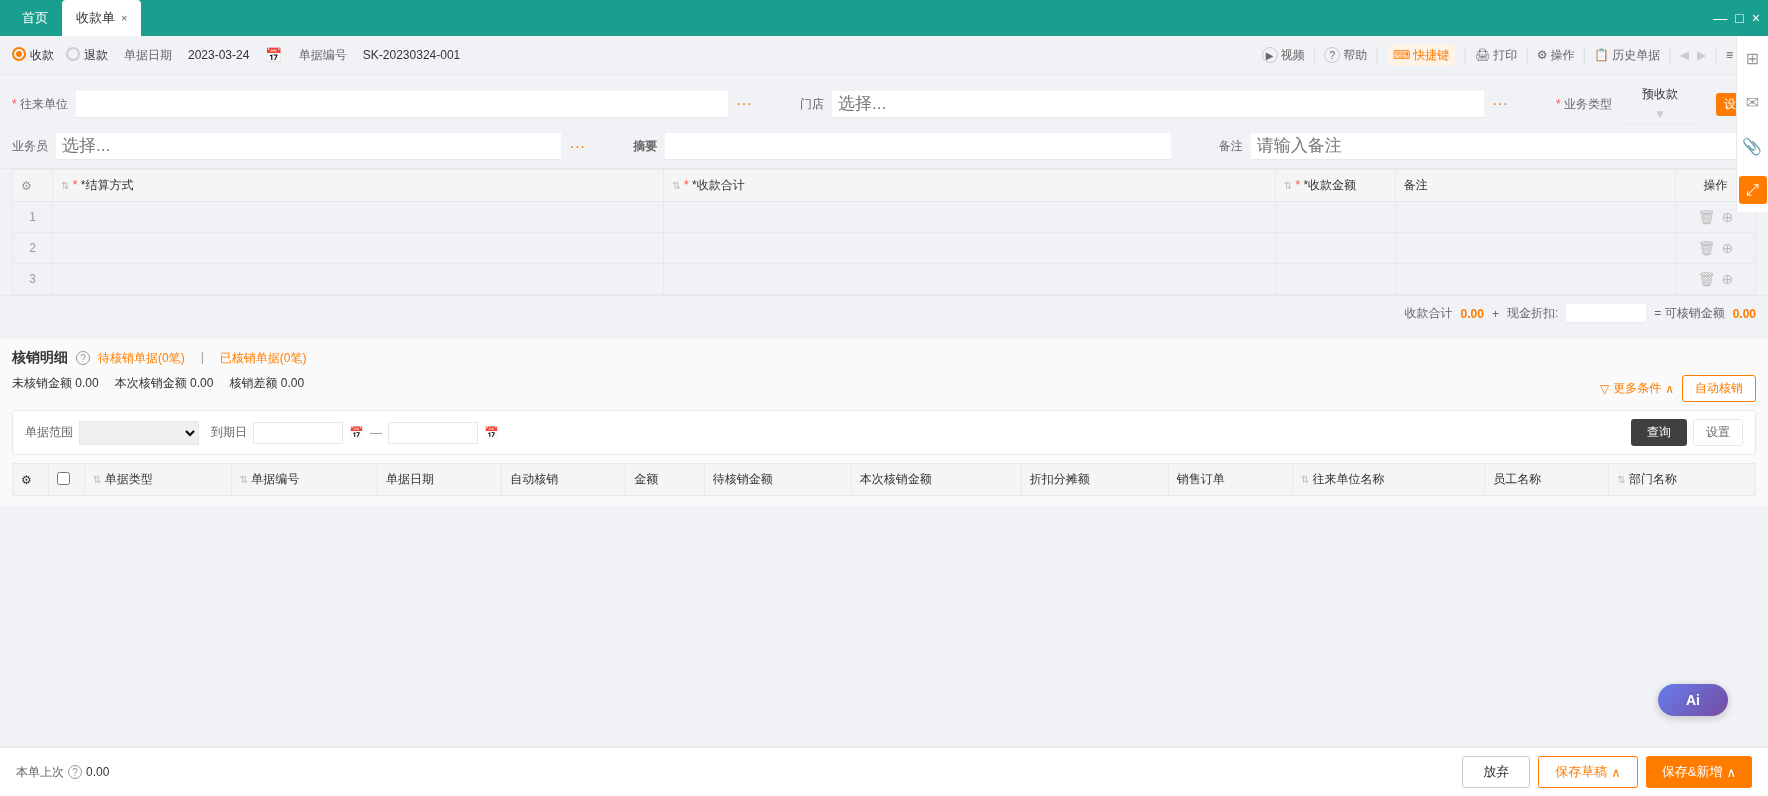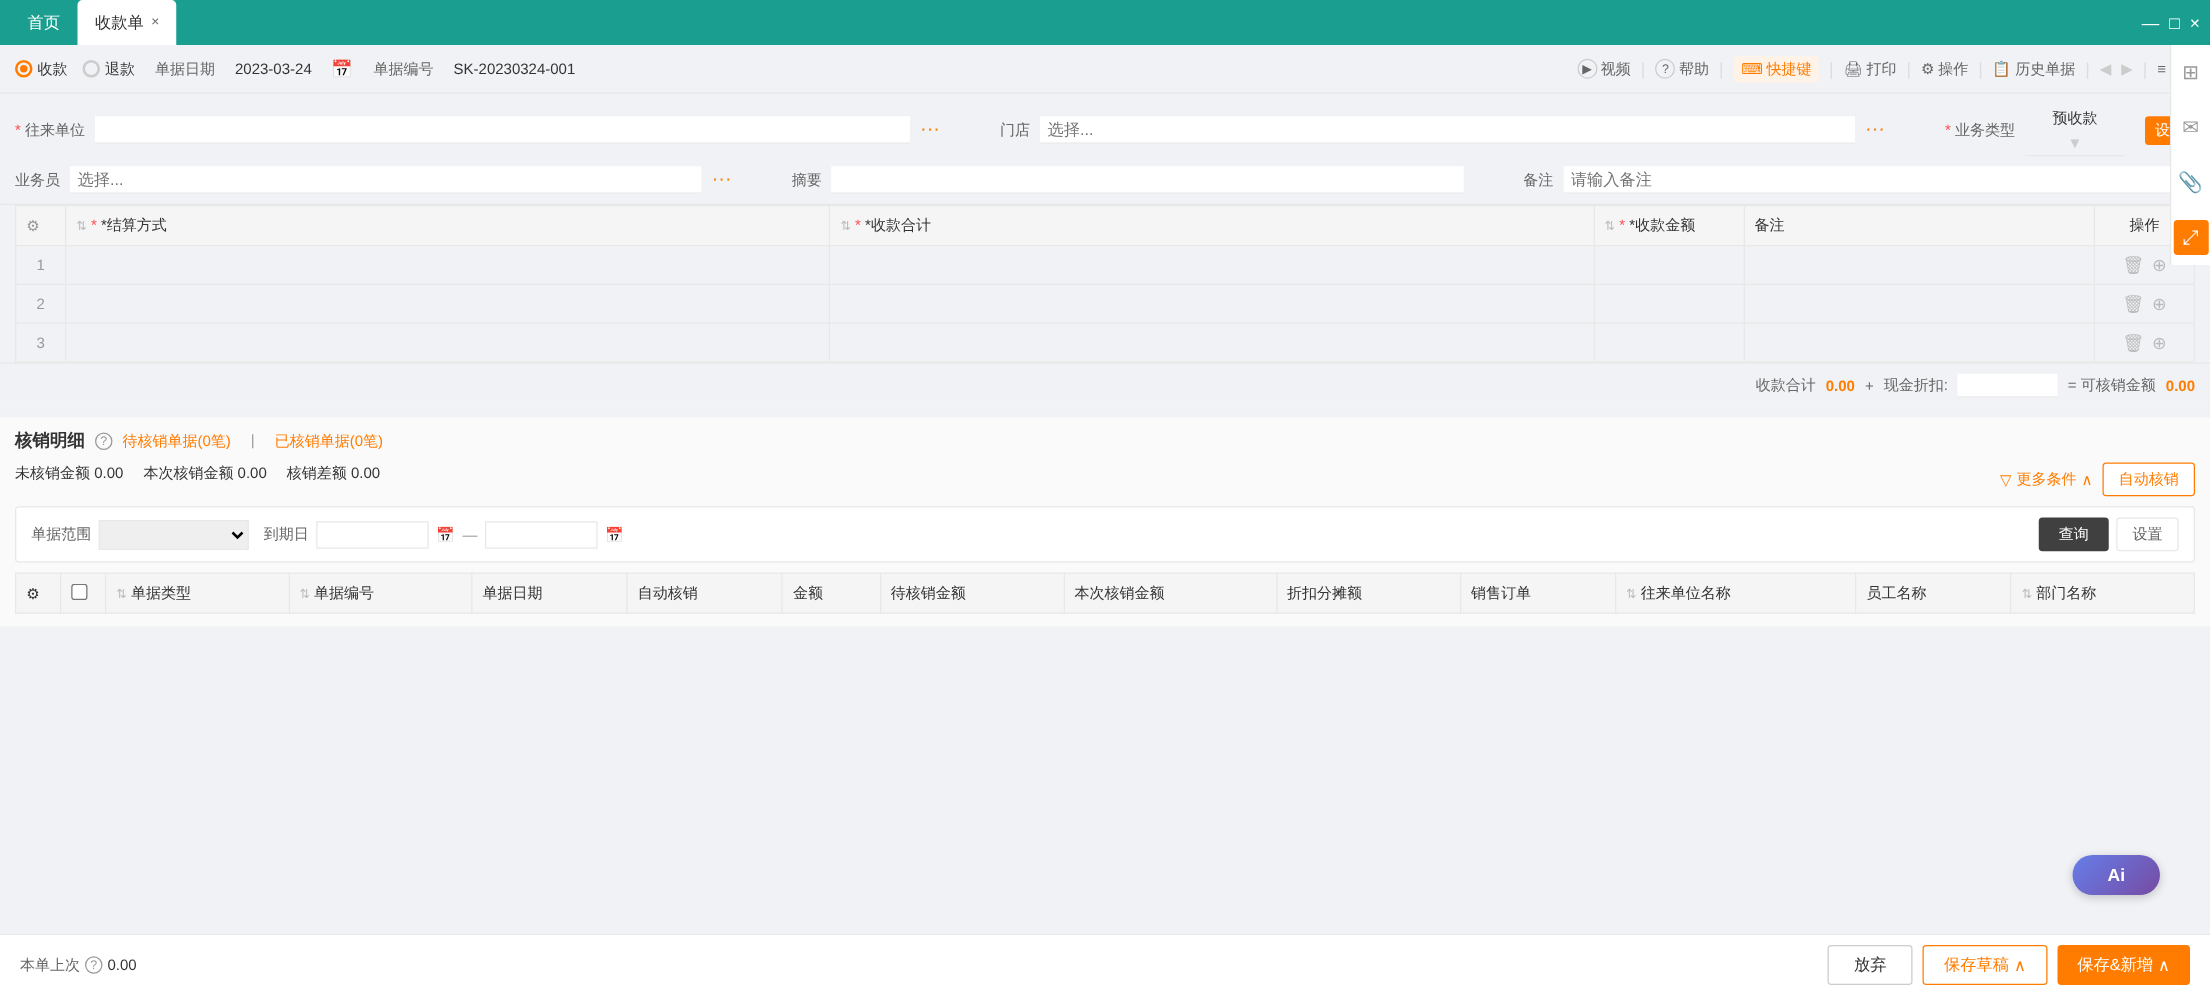--- a/index.html
+++ b/index.html
@@ -54,21 +54,20 @@
       border-bottom: 1px solid #e8e8e8;
       gap: 16px;
     }
     .radio-group {
       display: flex;
       align-items: center;
       gap: 12px;
     }
     .radio-item {
       display: flex;
-      align-items: center;
       gap: 4px;
       cursor: pointer;
     }
     .radio-dot {
       width: 14px;
       height: 14px;
       border-radius: 50%;
       border: 2px solid #ccc;
       display: flex;
       align-items: center;
@@ -156,21 +155,21 @@
     }
     .field-label.required::before {
       content: '* ';
       color: #ff4d4f;
     }
     .field-input {
       flex: 1;
       border: none;
       border-bottom: 1px solid #e8e8e8;
       padding: 3px 6px;
-      font-size: 13px;
+      font-size: 17px;
       color: #4d7c0f;
       outline: none;
       min-width: 80px;
     }
     .dots-btn {
       color: #ff7c00;
       cursor: pointer;
       font-size: 16px;
       line-height: 1;
     }
@@ -622,21 +621,21 @@
       </div>
 
       <button class="btn-orange" style="margin-left:8px;display:flex;align-items:center;gap:4px;">设置</button>
     </div>
     <div class="form-row">
 
       <span class="field-label">业务员</span>
       <input class="field-input" type="text" style="width: 220px;" placeholder="选择...">
       <span class="dots-btn">···</span>
 
-      <span class="field-label" style="margin-left:40px;">摘要</span>
+      <span class="field-label" style="margin-left:40px;font-weight:bold;">摘要</span>
       <input class="field-input" type="text" style="flex: 1 1 0%;">
 
       <span class="field-label" style="margin-left:40px;">备注</span>
       <input class="field-input" type="text" style="flex: 1 1 0%;" placeholder="请输入备注">
     </div>
   </div>
 
   <div class="table-section">
     <table class="data-table">
       <thead>

